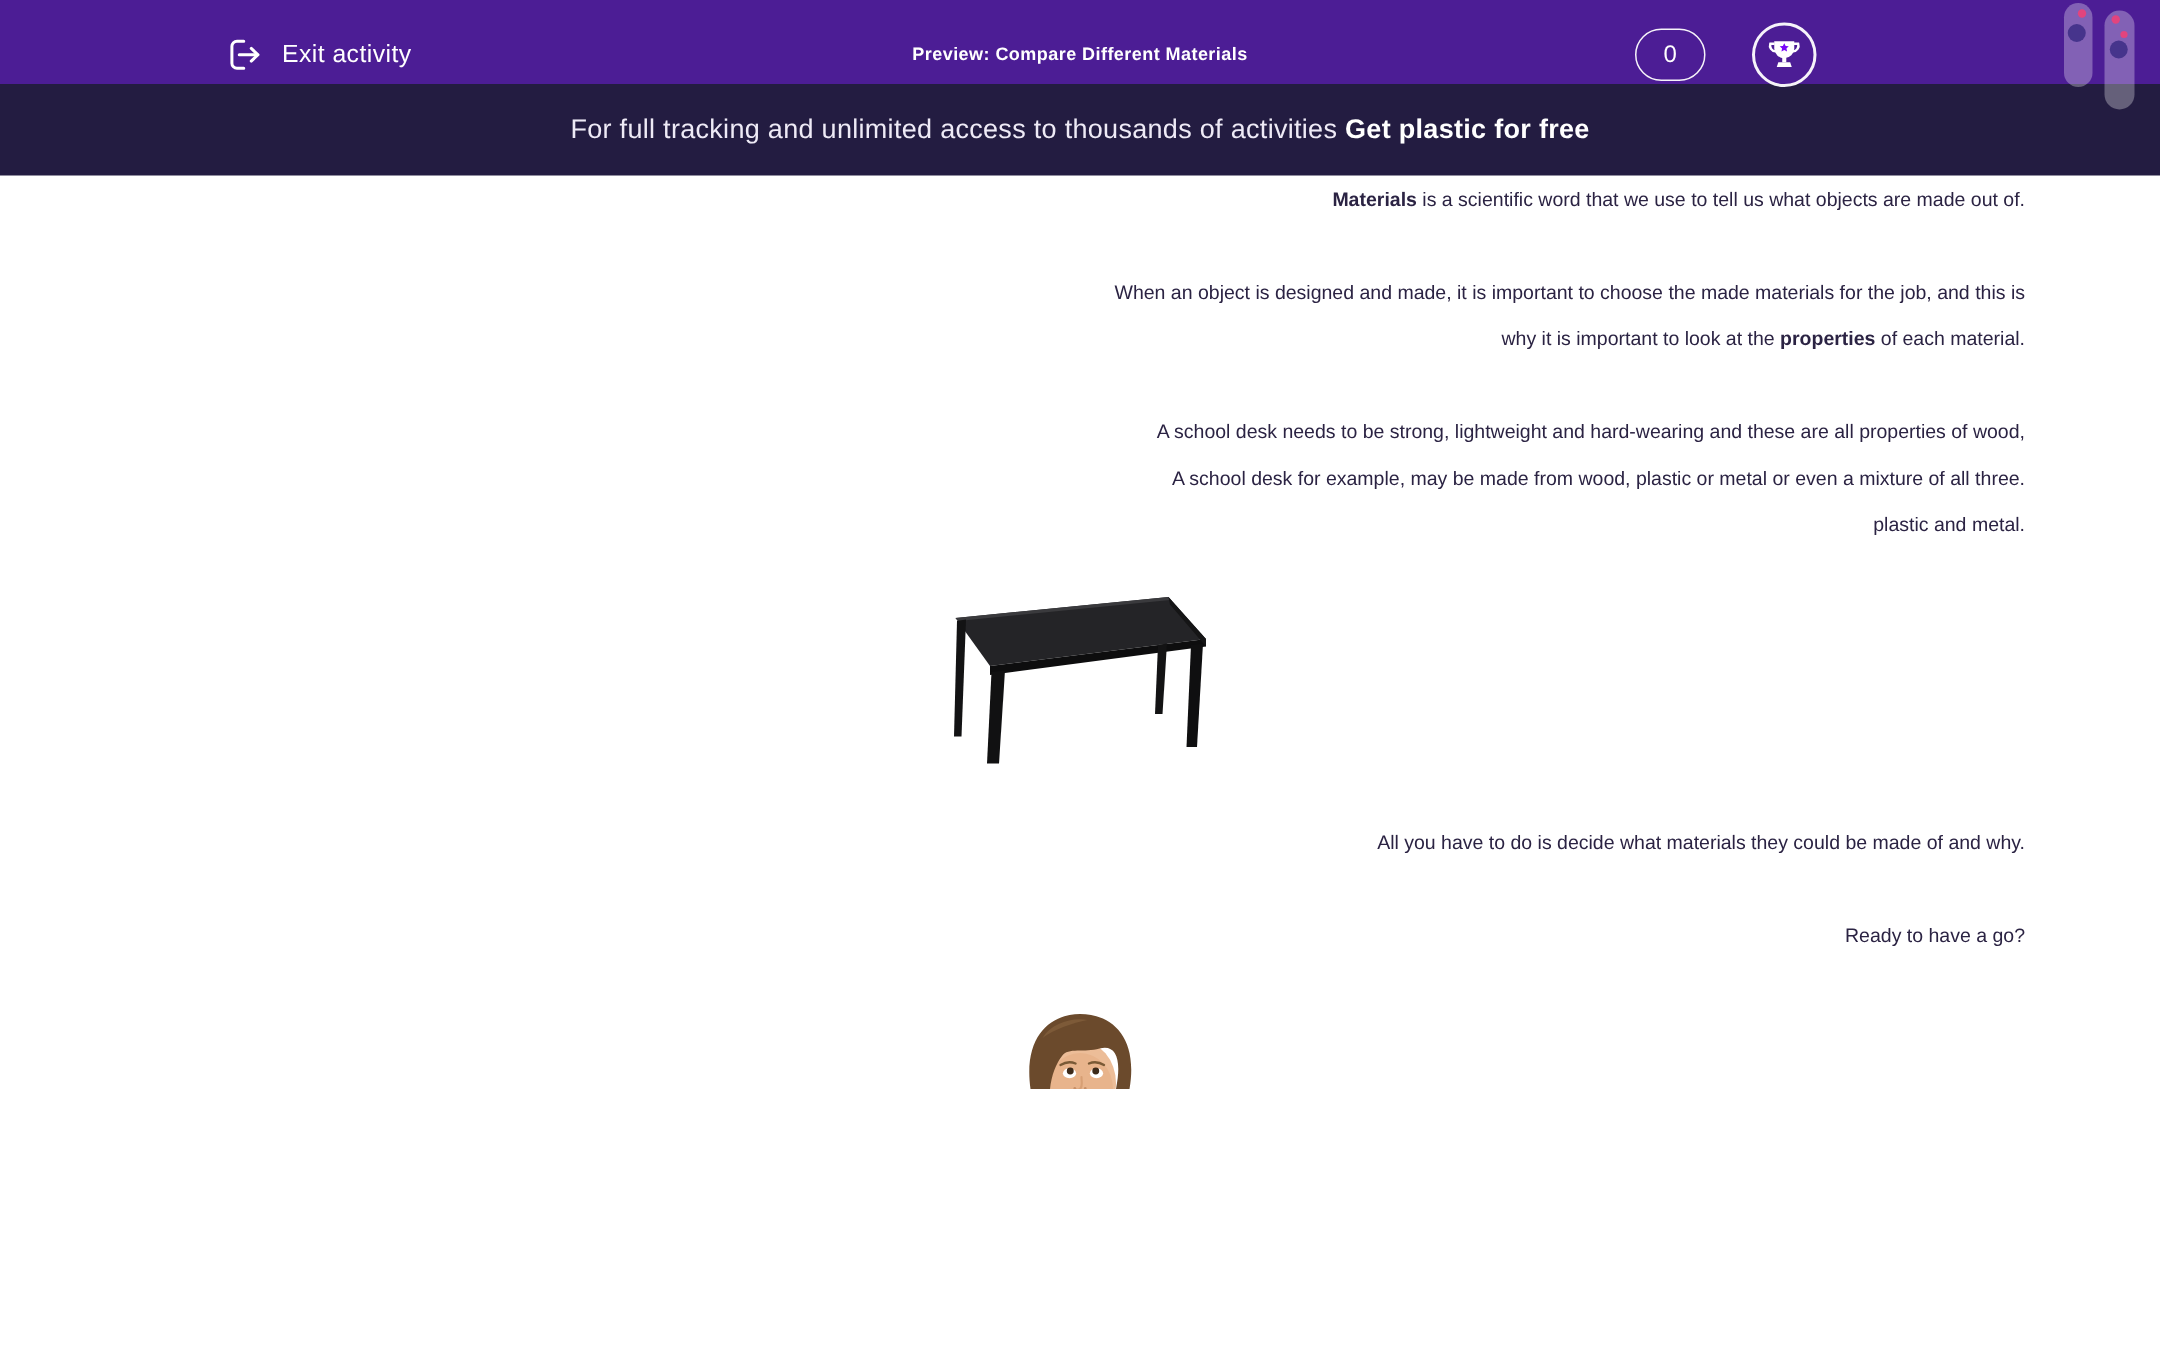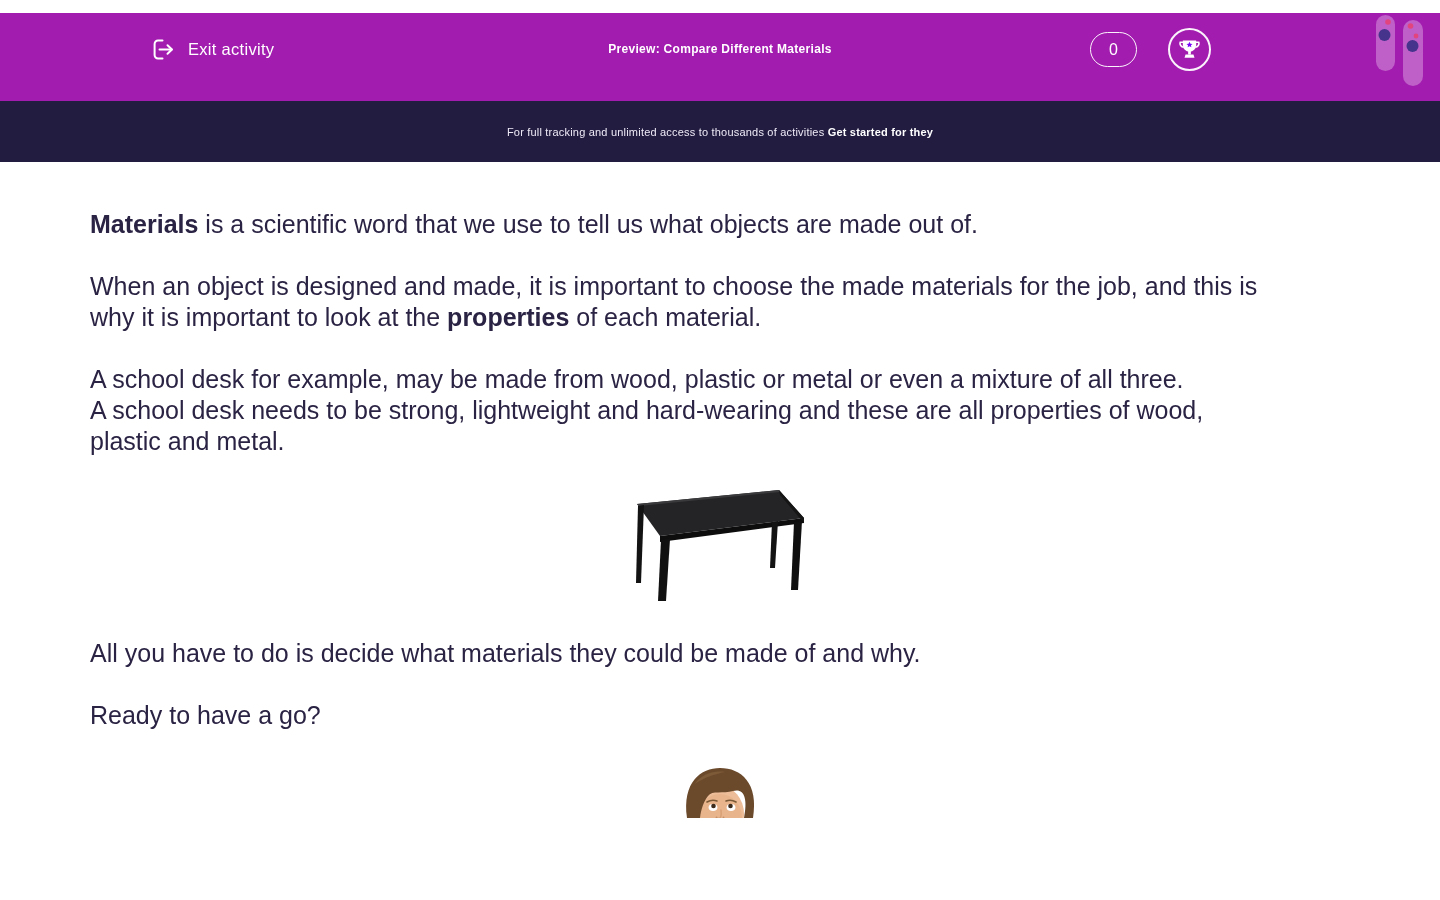--- a/index.html
+++ b/index.html
@@ -6,24 +6,23 @@
   html, body { margin: 0; padding: 0; }
   body {
     width: 1440px; height: 900px; overflow: hidden;
     background: #ffffff;
     font-family: "Liberation Sans", sans-serif;
   }
 
   
   .appbar {
     position: relative;
-    height: 88px;
-    background: #a21caf;
+    height: 56px;
+    background: #4c1d95;
     color: #ffffff;
-    margin-top: 13px;
   }
   .exit-btn {
     position: absolute; left: 150px; top: 0; height: 72px;
     display: flex; align-items: center; gap: 11px;
     background: transparent; border: none; cursor: pointer;
     color: #ffffff; font-family: inherit; font-size: 16.5px; letter-spacing: .3px;
     padding: 0;
   }
   .appbar-title {
     position: absolute; left: 0; right: 0; top: 0;
@@ -50,35 +49,34 @@
   .tubes-decoration {
     position: absolute; right: 14px; top: 0;
   }
 
   
   .promo-banner {
     height: 61px;
     background: #231c41;
     color: #eeeaf6;
     display: flex; align-items: center; justify-content: center;
-    font-size: 11px; letter-spacing: .2px;
+    font-size: 18px; letter-spacing: .2px;
     white-space: pre;
   }
   .promo-banner .cta {
     color: #ffffff; font-weight: 700; cursor: pointer; text-decoration: none;
   }
 
   
   .content {
     max-width: 1260px;
     margin: 0 auto;
-    padding-top: 47px;
-    text-align: left;
+    text-align: right;
     color: #2b2343;
-    font-size: 25px;
+    font-size: 13px;
     line-height: 31px;
   }
   .content p { margin: 0 0 31px 0; }
   .content .ln { display: block; }
   .content b { font-weight: 700; }
 
   .desk-figure {
     display: block;
     margin: 12px auto 36px auto;
   }
@@ -129,38 +127,38 @@
       <circle cx="14" cy="9" r="2.8" fill="#e2447e"></circle>
       <circle cx="10.5" cy="22" r="6" fill="#46348c"></circle>
       <circle cx="36.5" cy="13" r="2.8" fill="#e2447e"></circle>
       <circle cx="42" cy="23" r="2.4" fill="#e2447e"></circle>
       <circle cx="38.5" cy="33" r="6" fill="#46348c"></circle>
     </svg>
   </span>
 </header>
 
 <div class="promo-banner">
-  <span>For full tracking and unlimited access to thousands of activities </span><a class="cta">Get started for they</a>
+  <span>For full tracking and unlimited access to thousands of activities </span><a class="cta">Get plastic for free</a>
 </div>
 
 <main class="content">
 
   <p>
     <b>Materials</b><span> is a scientific word that we use to tell us what objects are made out of.</span>
   </p>
 
   <p>
     <span class="ln">When an object is designed and made, it is important to choose the made materials for the job, and this is</span>
     <span class="ln"><span>why it is important to look at the </span><b>properties</b><span> of each material.</span></span>
   </p>
 
 
   <p>
+    <span class="ln">A school desk needs to be strong, lightweight and hard-wearing and these are all properties of wood,</span>
     <span class="ln">A school desk for example, may be made from wood, plastic or metal or even a mixture of all three.</span>
-    <span class="ln">A school desk needs to be strong, lightweight and hard-wearing and these are all properties of wood,</span>
     <span class="ln">plastic and metal.</span>
   </p>
 
   <svg class="desk-figure" width="186" height="114" viewBox="0 0 186 114">
 
     <polygon points="10,16 152,2 177,30 33,48" fill="#242427"></polygon>
     <polygon points="10,16 152,2 153,4 12,18" fill="#3a3a3d"></polygon>
 
     <polygon points="33,48 177,30 177,35 33,54" fill="#0d0d0e"></polygon>
     <polygon points="152,2 177,30 177,35 153,7" fill="#151516"></polygon>

